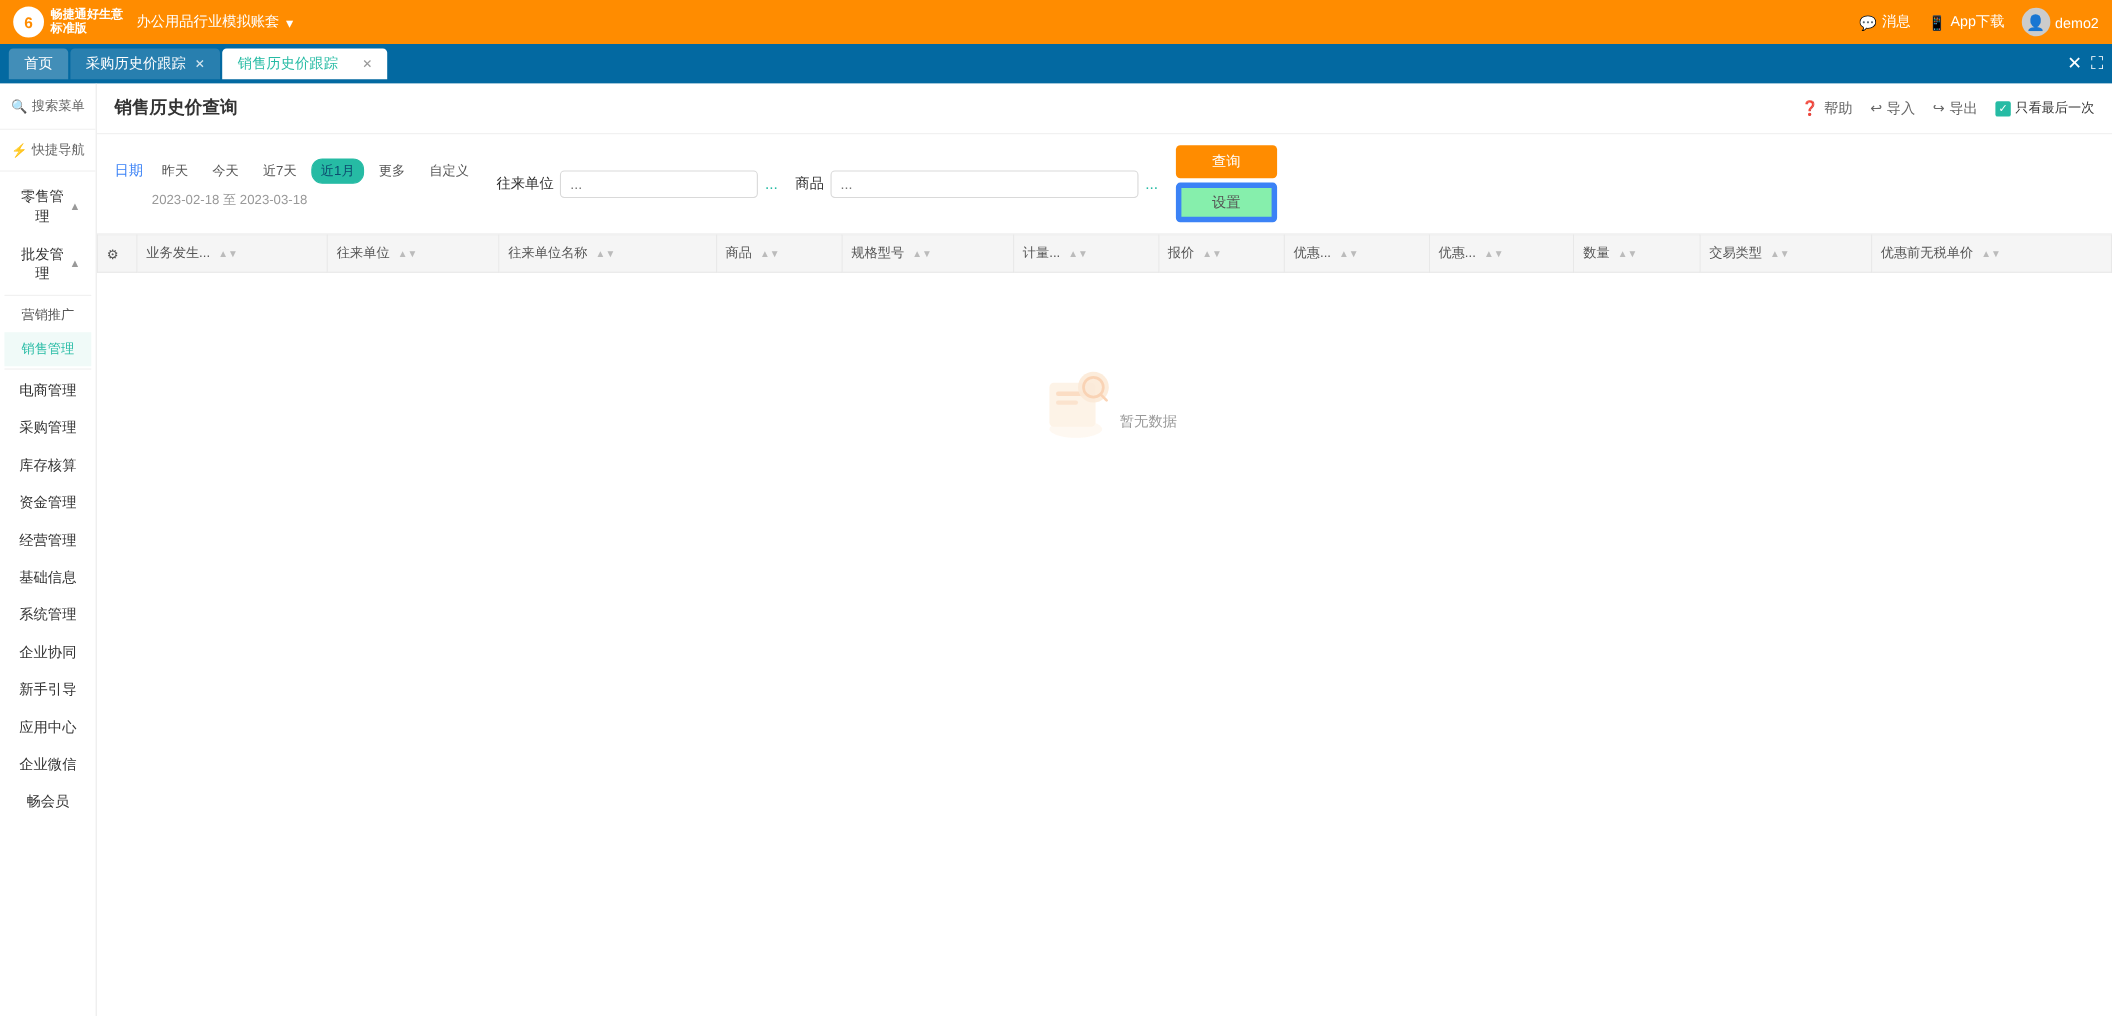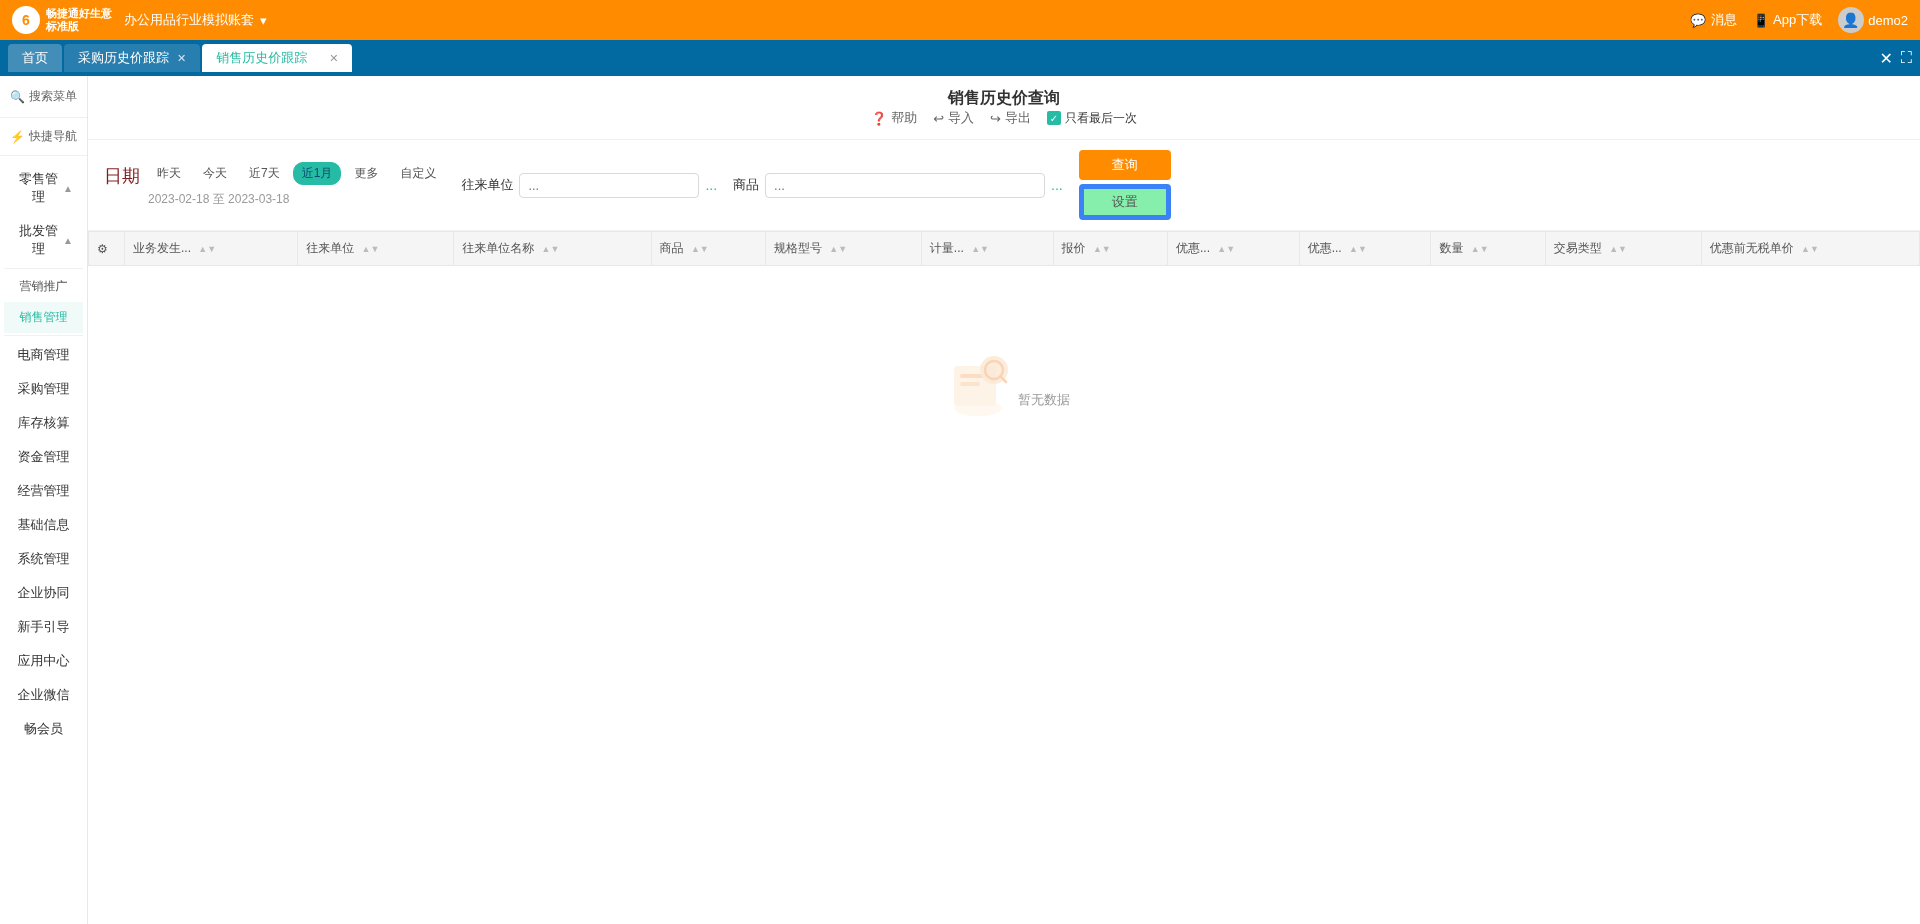--- a/index.html
+++ b/index.html
@@ -53,30 +53,30 @@
     .sidebar-divider { height: 1px; background: #f0f0f0; margin: 2px 0; }
     .sidebar-sub-item { padding: 7px 10px; font-size: 12px; color: #555; cursor: pointer; text-align: center; }
     .sidebar-sub-item.active { color: #26bba4; background: #f0faf8; }
 
     
     .content-area { flex: 1; background: white; overflow: hidden; display: flex; flex-direction: column; }
 
     
     .page-header {
       display: flex; align-items: center; justify-content: space-between;
-      padding: 12px 16px; border-bottom: 1px solid #f0f0f0; flex-direction: column;
+      padding: 12px 16px; border-bottom: 1px solid #f0f0f0;
     }
     .page-title { font-size: 16px; font-weight: bold; color: #333; }
     .page-actions { display: flex; align-items: center; gap: 16px; font-size: 13px; color: #666; }
     .page-actions span { display: flex; align-items: center; gap: 4px; cursor: pointer; }
 
     
     .filter-bar { padding: 10px 16px; border-bottom: 1px solid #f0f0f0; display: flex; flex-wrap: wrap; align-items: center; gap: 16px; }
     .filter-group { display: flex; align-items: flex-start; gap: 8px; }
-    .filter-label { font-size: 18px; color: #7f1d1d; padding-top: 2px; white-space: nowrap; }
+    .filter-label { font-size: 13px; color: #3b82f6; padding-top: 2px; white-space: nowrap; }
     .date-buttons { display: flex; flex-direction: column; gap: 4px; }
     .date-row { display: flex; align-items: center; gap: 4px; }
     .date-btn {
       padding: 2px 8px; border-radius: 3px; cursor: pointer; font-size: 12px;
       border: 1px solid transparent; color: #555; background: transparent;
     }
     .date-btn.active { background: #26bba4; color: #0c4a6e; border-color: #26bba4; border-radius: 10px; }
     .date-range { font-size: 12px; color: #999; margin-top: 2px; }
     .filter-field { display: flex; align-items: center; gap: 6px; }
     .filter-field-label { font-size: 13px; color: #333; white-space: nowrap; }

